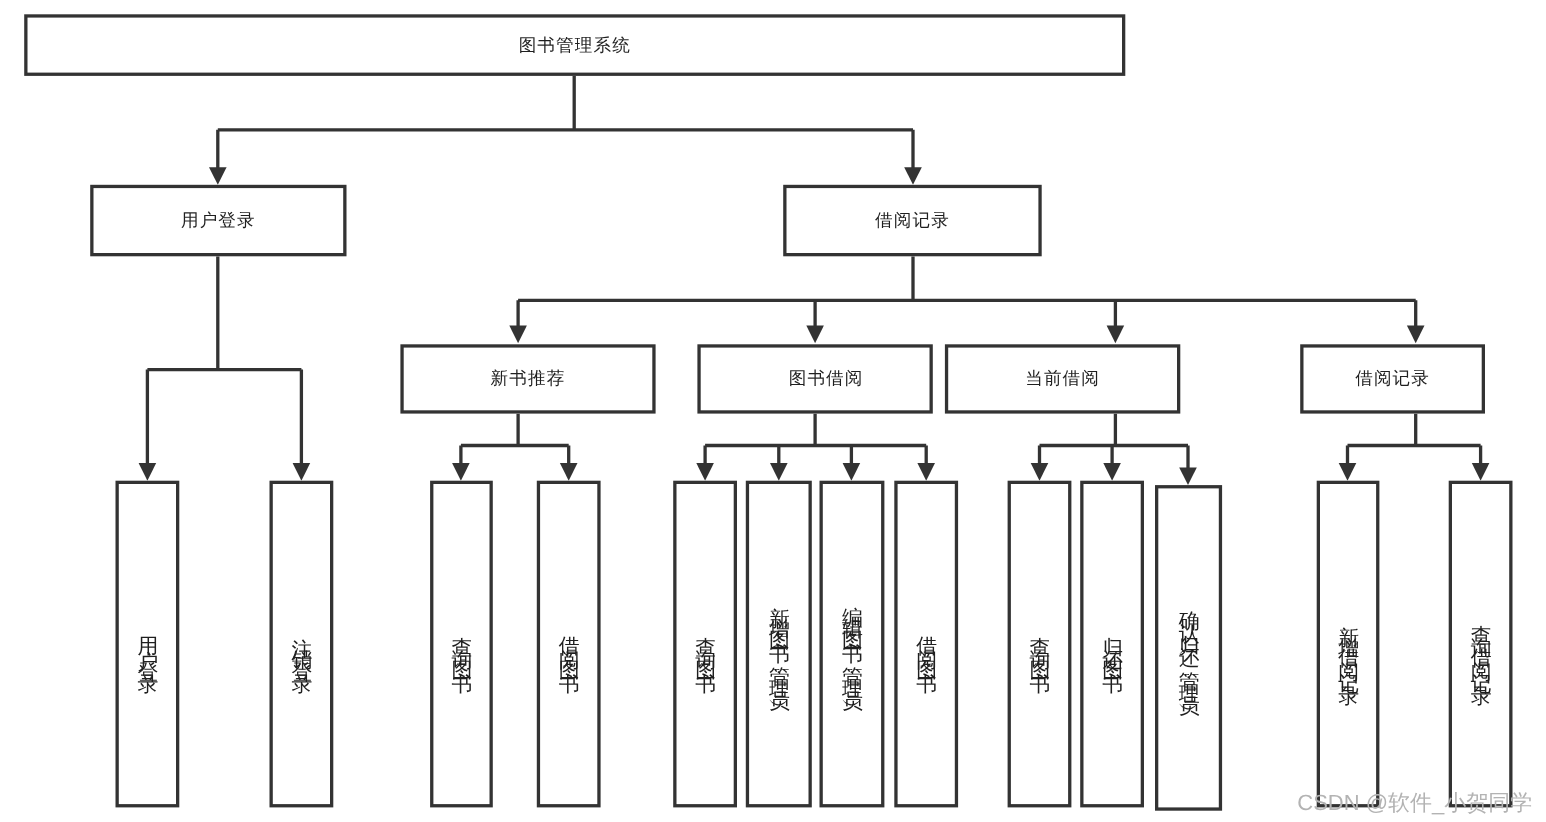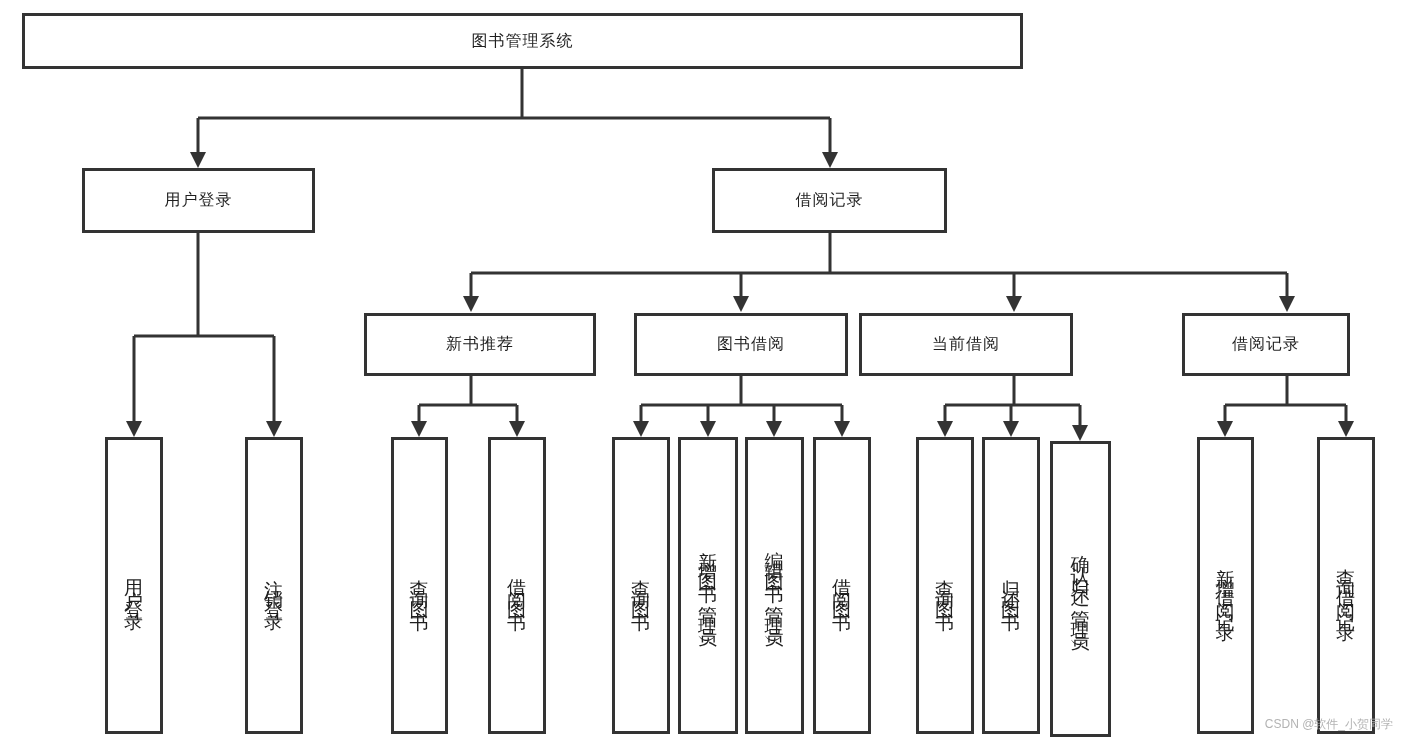--- a/index.html
+++ b/index.html
@@ -48,21 +48,21 @@
     writing-mode: vertical-rl;
     text-orientation: mixed;
     font-size: 19px;
     letter-spacing: 11px;
     line-height: 1;
   }
   .watermark {
     position: absolute;
     top: 716px;
     right: 12px;
-    font-size: 12px;
+    font-size: 20px;
     color: var(--watermark, #b3b3b3);
     white-space: nowrap;
   }
 
   
   .n-root        { left: 22px;   top: 13px;  width: 1001px; height: 56px; }
   .n-user-login  { left: 82px;   top: 168px; width: 233px;  height: 65px; }
   .n-book-mgmt   { left: 712px;  top: 168px; width: 235px;  height: 65px; }
   .n-new-rec     { left: 364px;  top: 313px; width: 232px;  height: 63px; }
   .n-borrowing   { left: 634px;  top: 313px; width: 214px;  height: 63px; padding-left: 20px; }

